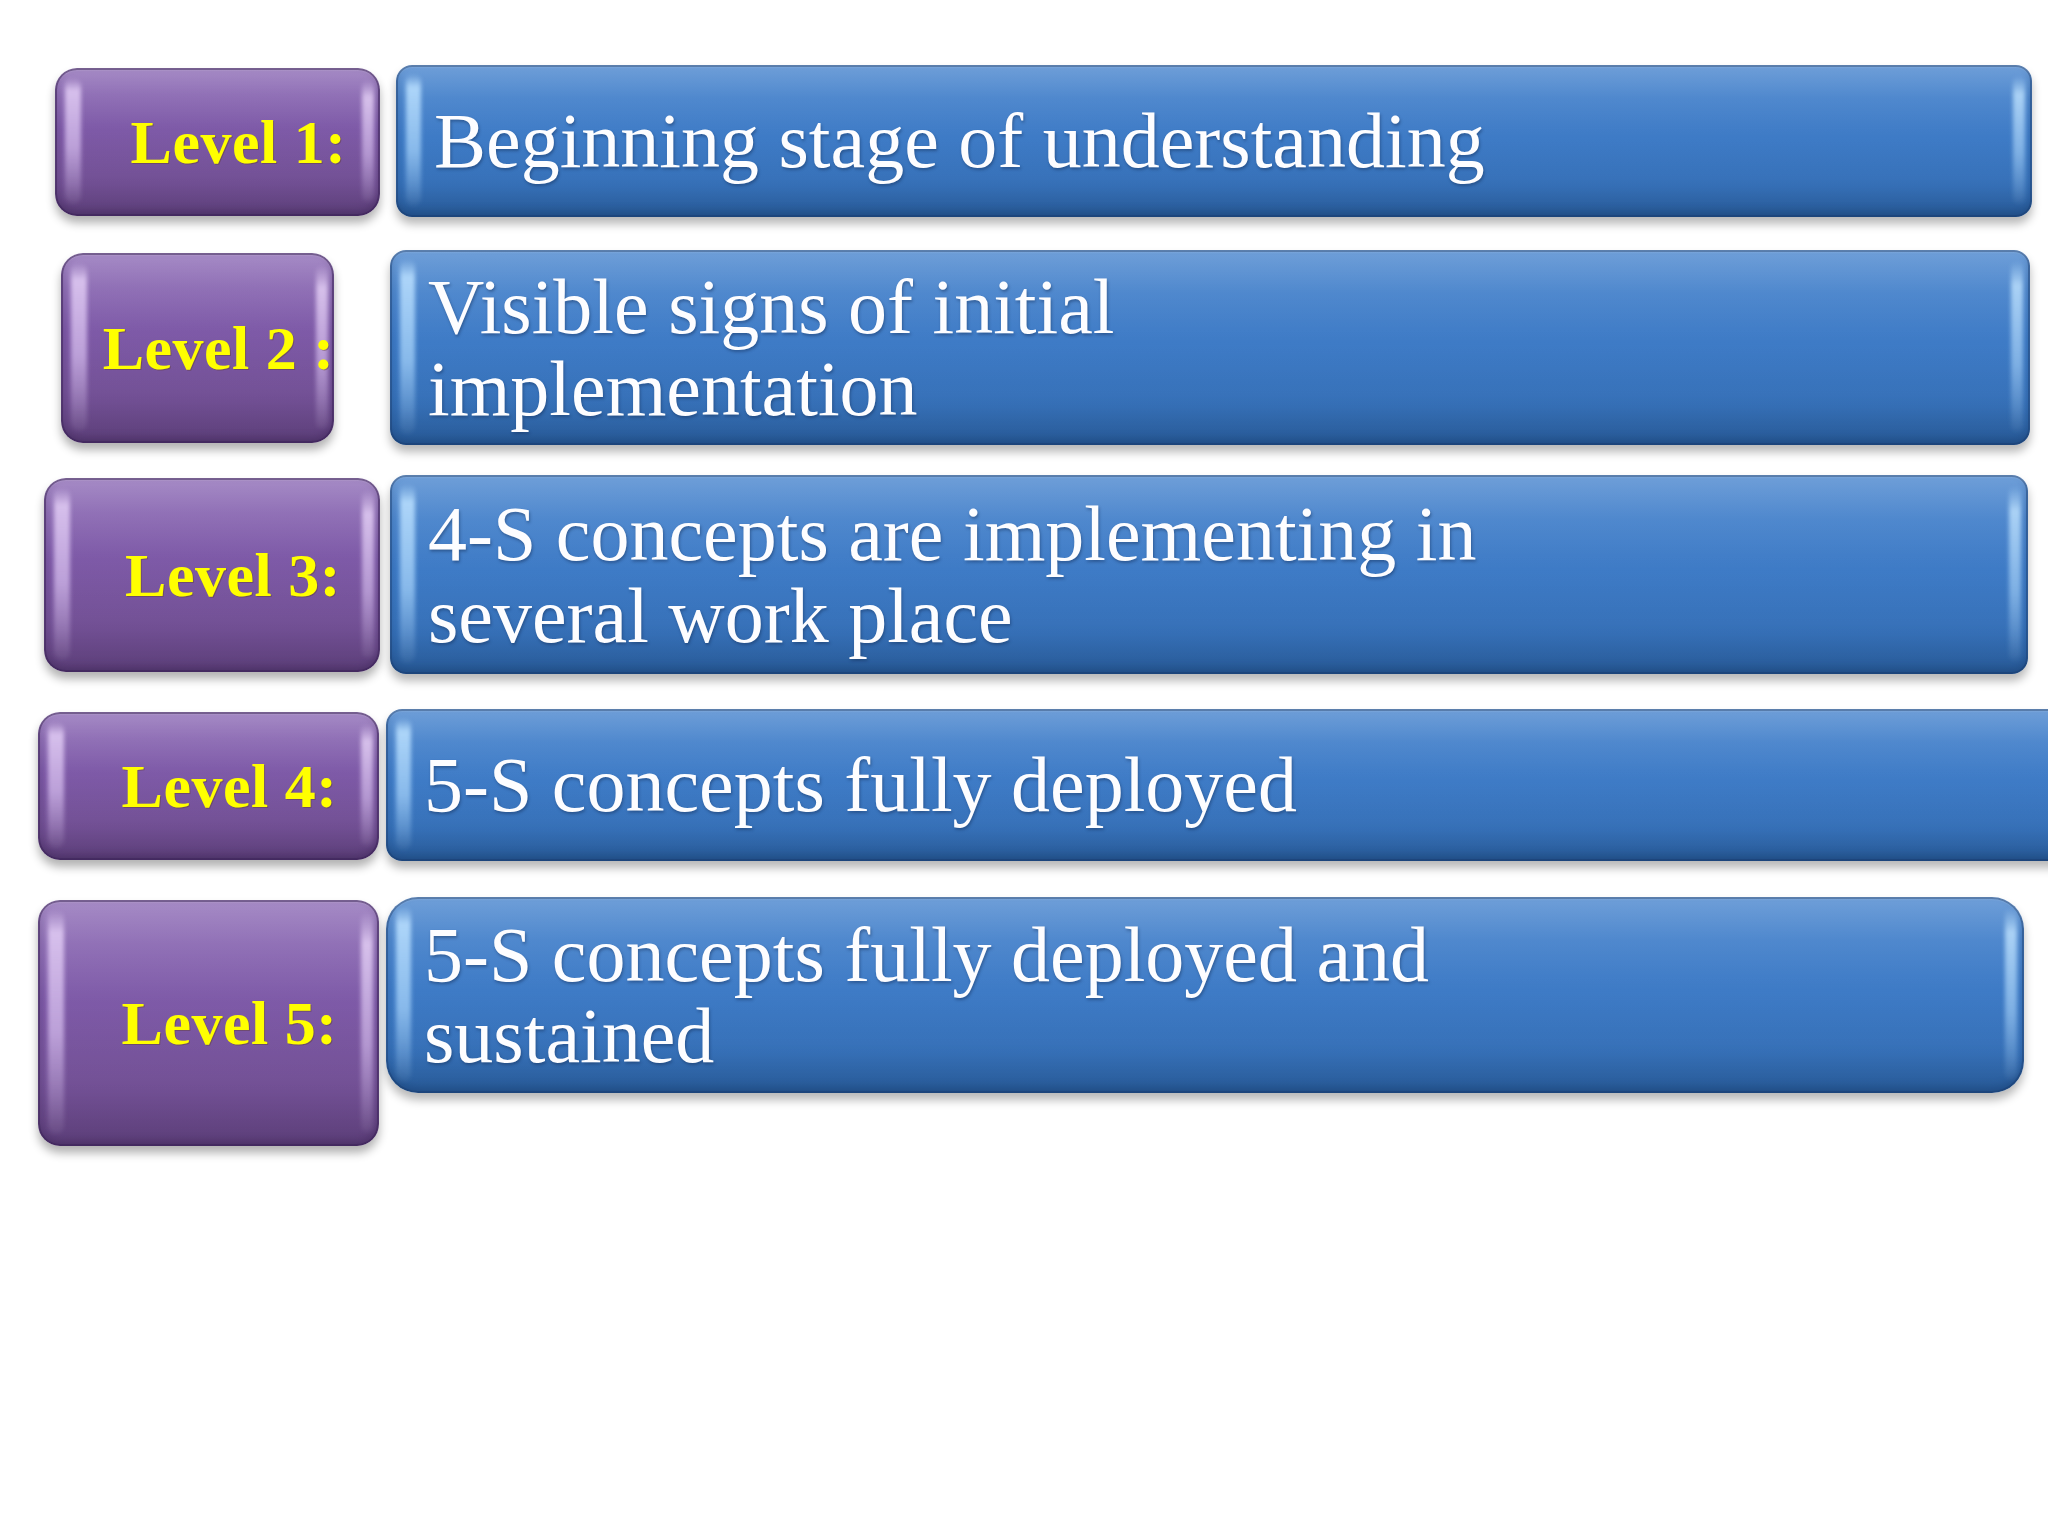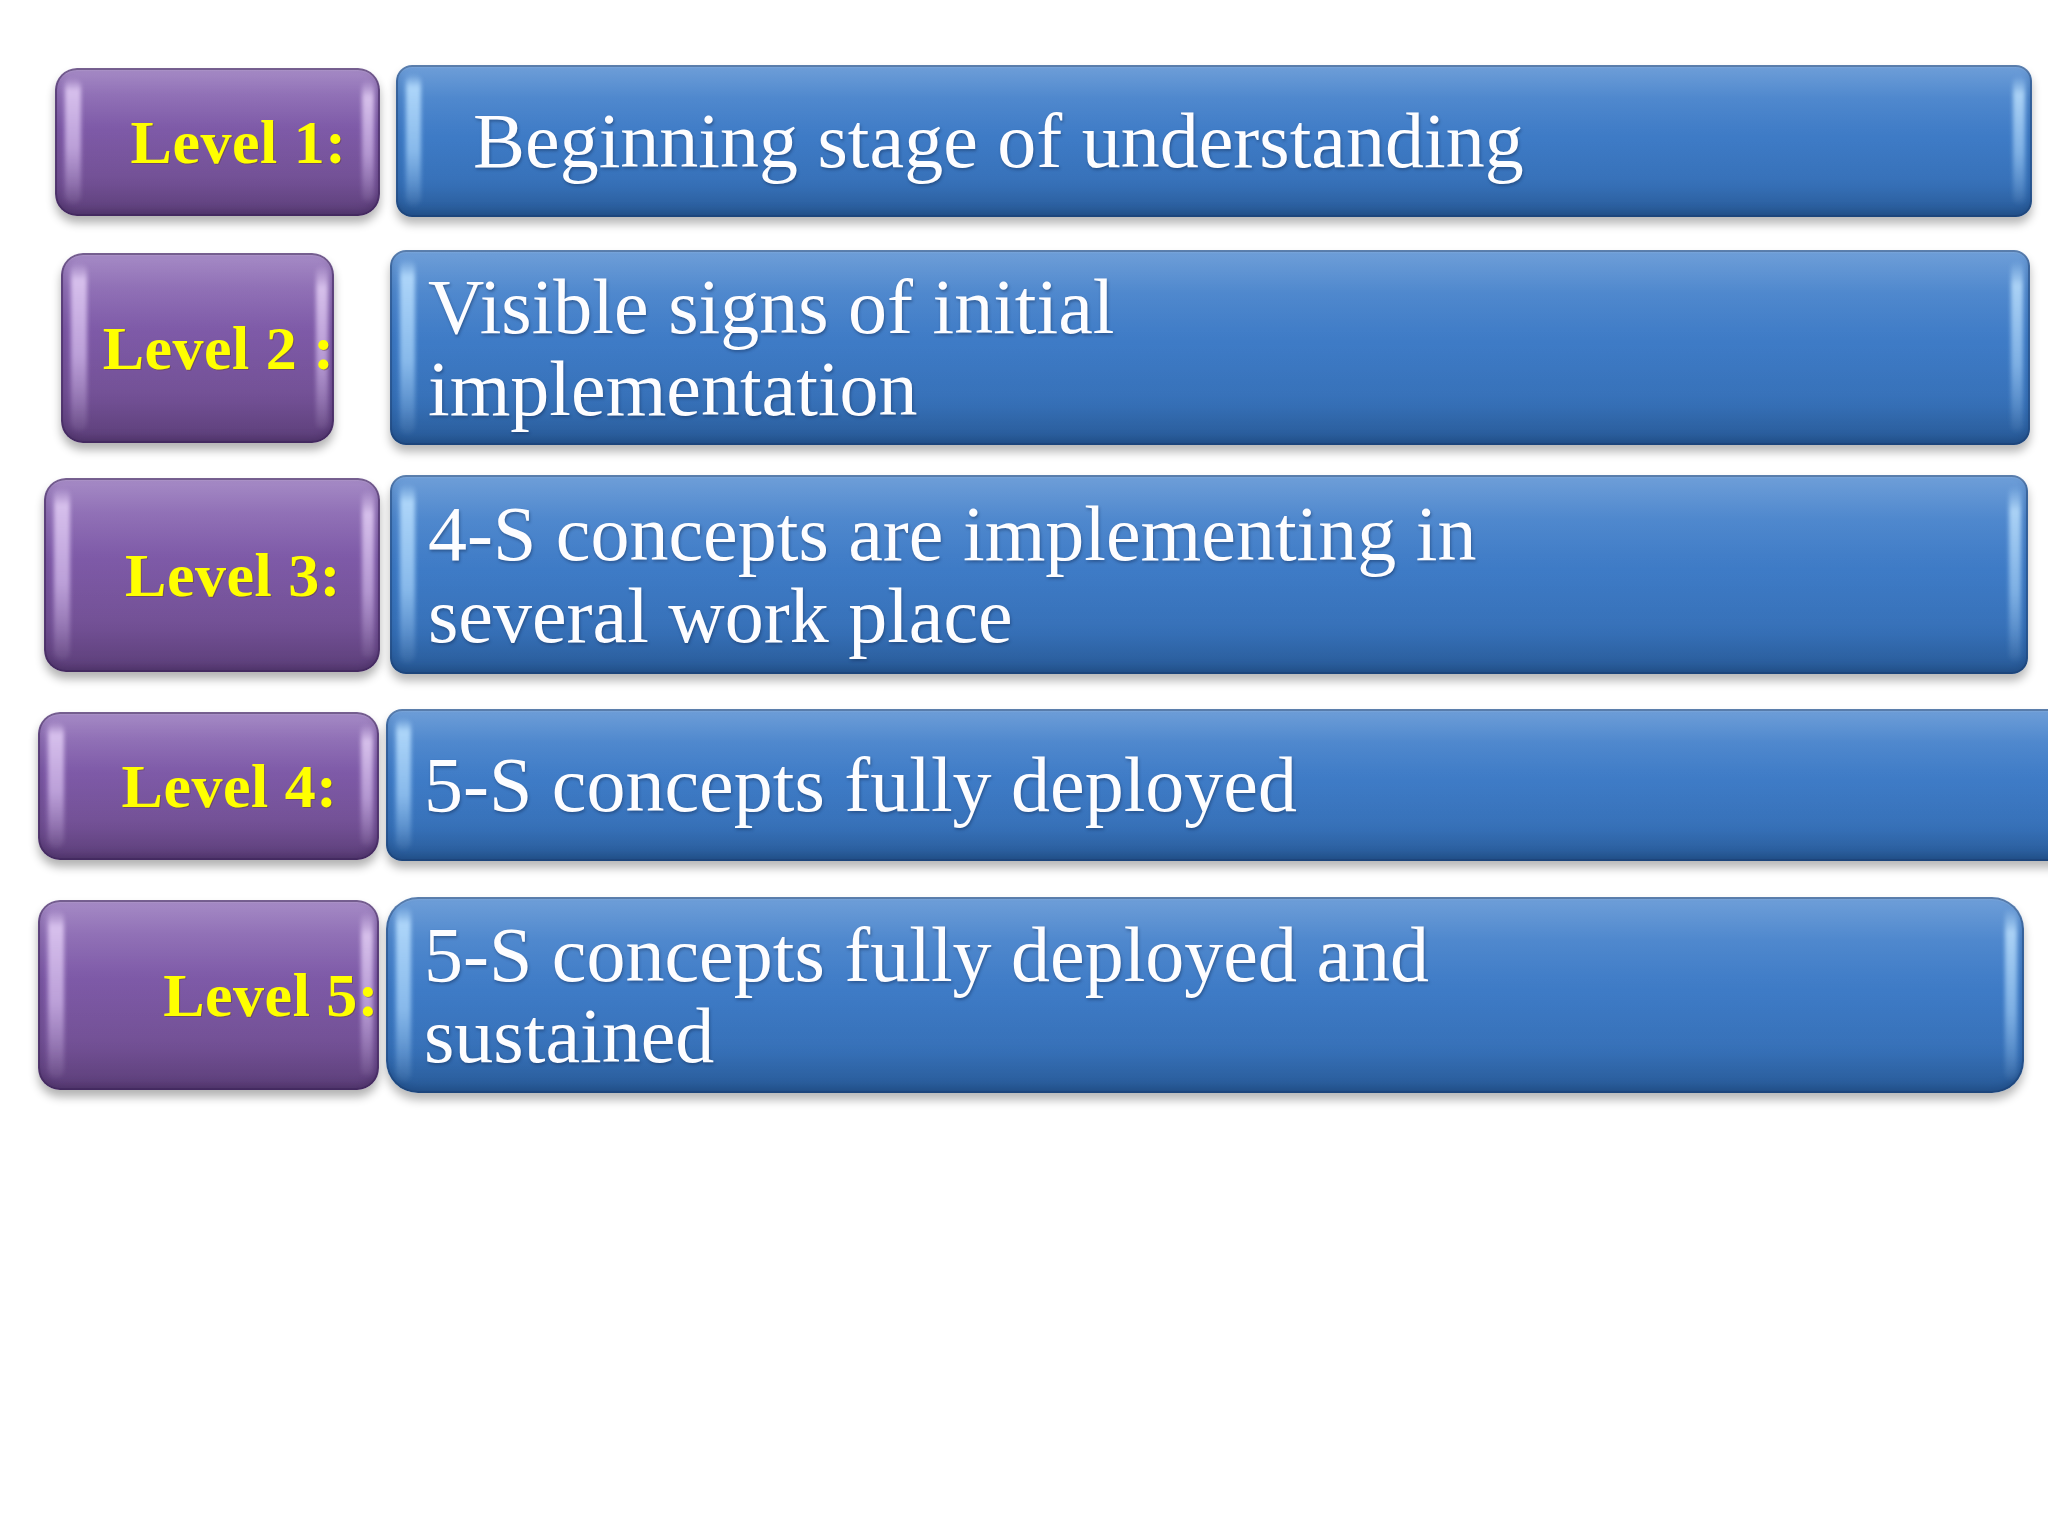--- a/index.html
+++ b/index.html
@@ -160,21 +160,21 @@
 </style>
 </head>
 <body>
 
 <div id="stage">
 
   <div class="row">
     <div class="level-chip" style="left:55px; top:68px; width:325px; height:148px;">
       <span class="level-label">Level 1:</span>
     </div>
-    <div class="desc-bar" style="left:396px; top:65px; width:1636px; height:152px;padding-left:39px;">
+    <div class="desc-bar" style="left:396px; top:65px; width:1636px; height:152px;">
       <span class="desc-text">Beginning stage of understanding</span>
     </div>
   </div>
 
   <div class="row">
     <div class="level-chip" style="left:61px; top:253px; width:273px; height:190px;">
       <span class="level-label">Level 2 :</span>
     </div>
     <div class="desc-bar" style="left:390px; top:250px; width:1640px; height:195px;">
       <span class="desc-text">Visible signs of initial
@@ -195,21 +195,21 @@
   <div class="row">
     <div class="level-chip" style="left:38px; top:712px; width:341px; height:148px;">
       <span class="level-label">Level 4:</span>
     </div>
     <div class="desc-bar" style="left:386px; top:709px; width:1874px; height:152px;">
       <span class="desc-text">5-S concepts fully deployed</span>
     </div>
   </div>
 
   <div class="row">
-    <div class="level-chip" style="left:38px; top:900px; width:341px; height:190px;justify-content:flex-end;">
+    <div class="level-chip" style="left:38px; top:900px; width:341px; height:246px;">
       <span class="level-label">Level 5:</span>
     </div>
     <div class="desc-bar" style="left:386px; top:897px; width:1638px; height:196px;border-radius:32px;">
       <span class="desc-text">5-S concepts fully deployed and
 sustained</span>
     </div>
   </div>
 
 </div>
 

